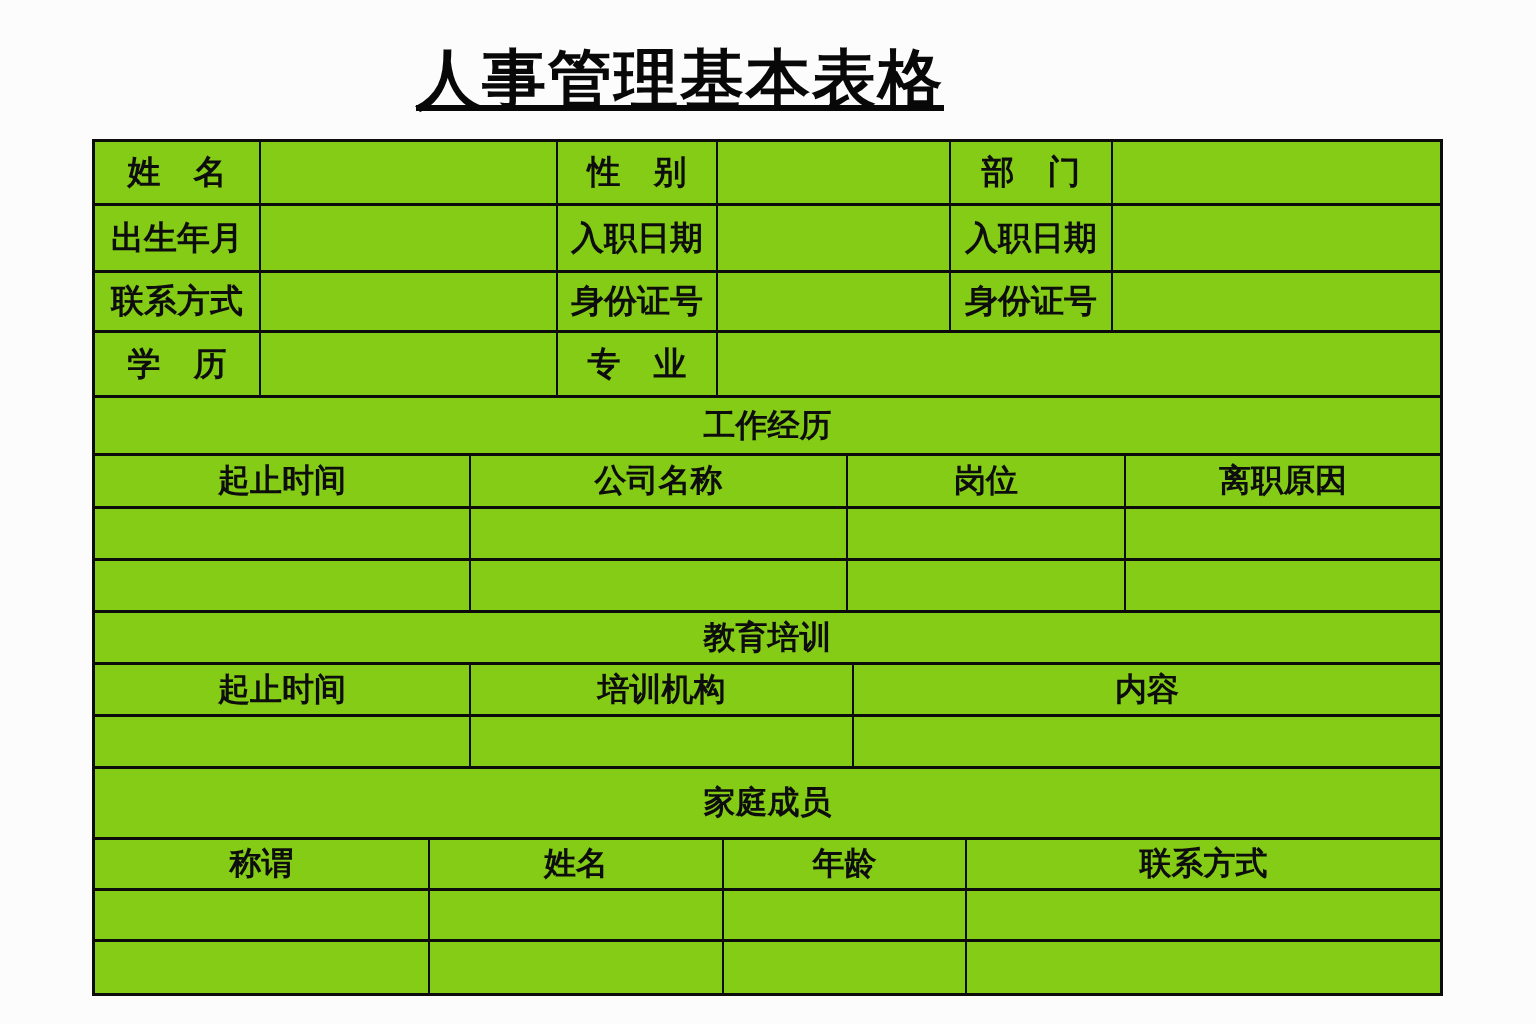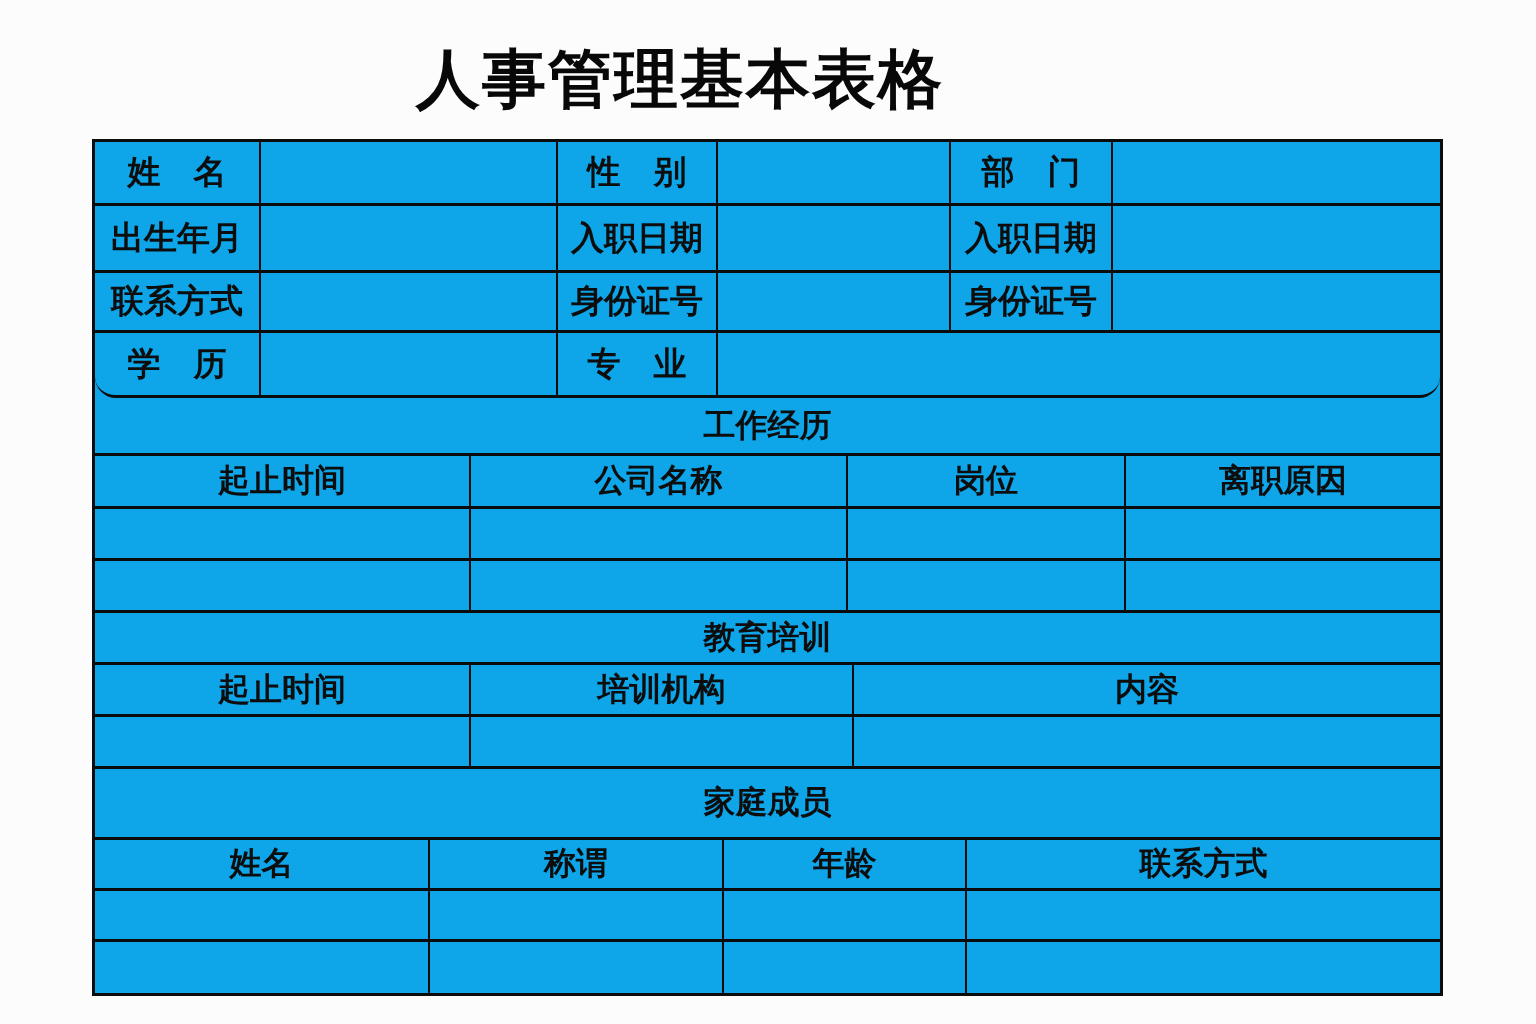--- a/index.html
+++ b/index.html
@@ -12,44 +12,45 @@
     overflow:hidden;
   }
   .page-title {
     position:absolute;
     top:36px; left:0; width:1360px;
     text-align:center;
     font-size:64px;
     font-weight:900;
     letter-spacing:2px;
     color:#080808;
+    text-decoration:underline;
   }
   .form-table {
     position:absolute;
     left:92px; top:139px;
     width:1351px;
     border:3px solid #0c0c0c;
-    background:#0ea5e9;
+    background:#84cc16;
   }
   .row { display:grid; border-bottom:3px solid #0c0c0c; }
   .row:last-child { border-bottom:none; }
   .cell { border-right:2px solid #0c0c0c; display:flex; align-items:center; justify-content:center; }
   .row .cell:last-child { border-right:none; }
   .label { font-size:33px; font-weight:700; white-space:pre; }
   .section-title { font-size:32px; font-weight:700; }
   .col-head { font-size:32px; font-weight:700; }
   
   .cols-basic   { grid-template-columns:166px 297px 160px 233px 162px 1fr; }
   .cols-edu     { grid-template-columns:166px 297px 160px 1fr; }
   .cols-span    { grid-template-columns:1fr; }
   .cols-work    { grid-template-columns:376px 377px 278px 1fr; }
   .cols-train   { grid-template-columns:376px 383px 1fr; }
   .cols-family  { grid-template-columns:335px 294px 243px 1fr; }
   
-  .h-r1 { height:64px; } .h-r2 { height:67px; } .h-r3 { height:60px; } .h-r4 { height:65px;border-radius:21px; }
+  .h-r1 { height:64px; } .h-r2 { height:67px; } .h-r3 { height:60px; } .h-r4 { height:65px; }
   .h-sec1 { height:58px;font-family:Liberation Serif, serif; } .h-wh { height:53px; } .h-blank { height:52px; }
   .h-sec2 { height:52px; } .h-th { height:52px; }
   .h-sec3 { height:71px; } .h-fh { height:51px; } .h-fblank { height:51px; }
 </style>
 </head>
 <body>
 
 <h1 class="page-title">人事管理基本表格</h1>
 
 <div class="form-table">
@@ -121,22 +122,22 @@
   <div class="row cols-train h-blank">
     <div class="cell"></div>
     <div class="cell"></div>
     <div class="cell"></div>
   </div>
 
   <div class="row cols-span h-sec3">
     <div class="cell section-title">家庭成员</div>
   </div>
   <div class="row cols-family h-fh">
+    <div class="cell col-head">称谓</div>
     <div class="cell col-head">姓名</div>
-    <div class="cell col-head">称谓</div>
     <div class="cell col-head">年龄</div>
     <div class="cell col-head">联系方式</div>
   </div>
   <div class="row cols-family h-fblank">
     <div class="cell"></div>
     <div class="cell"></div>
     <div class="cell"></div>
     <div class="cell"></div>
   </div>
   <div class="row cols-family h-fblank">

